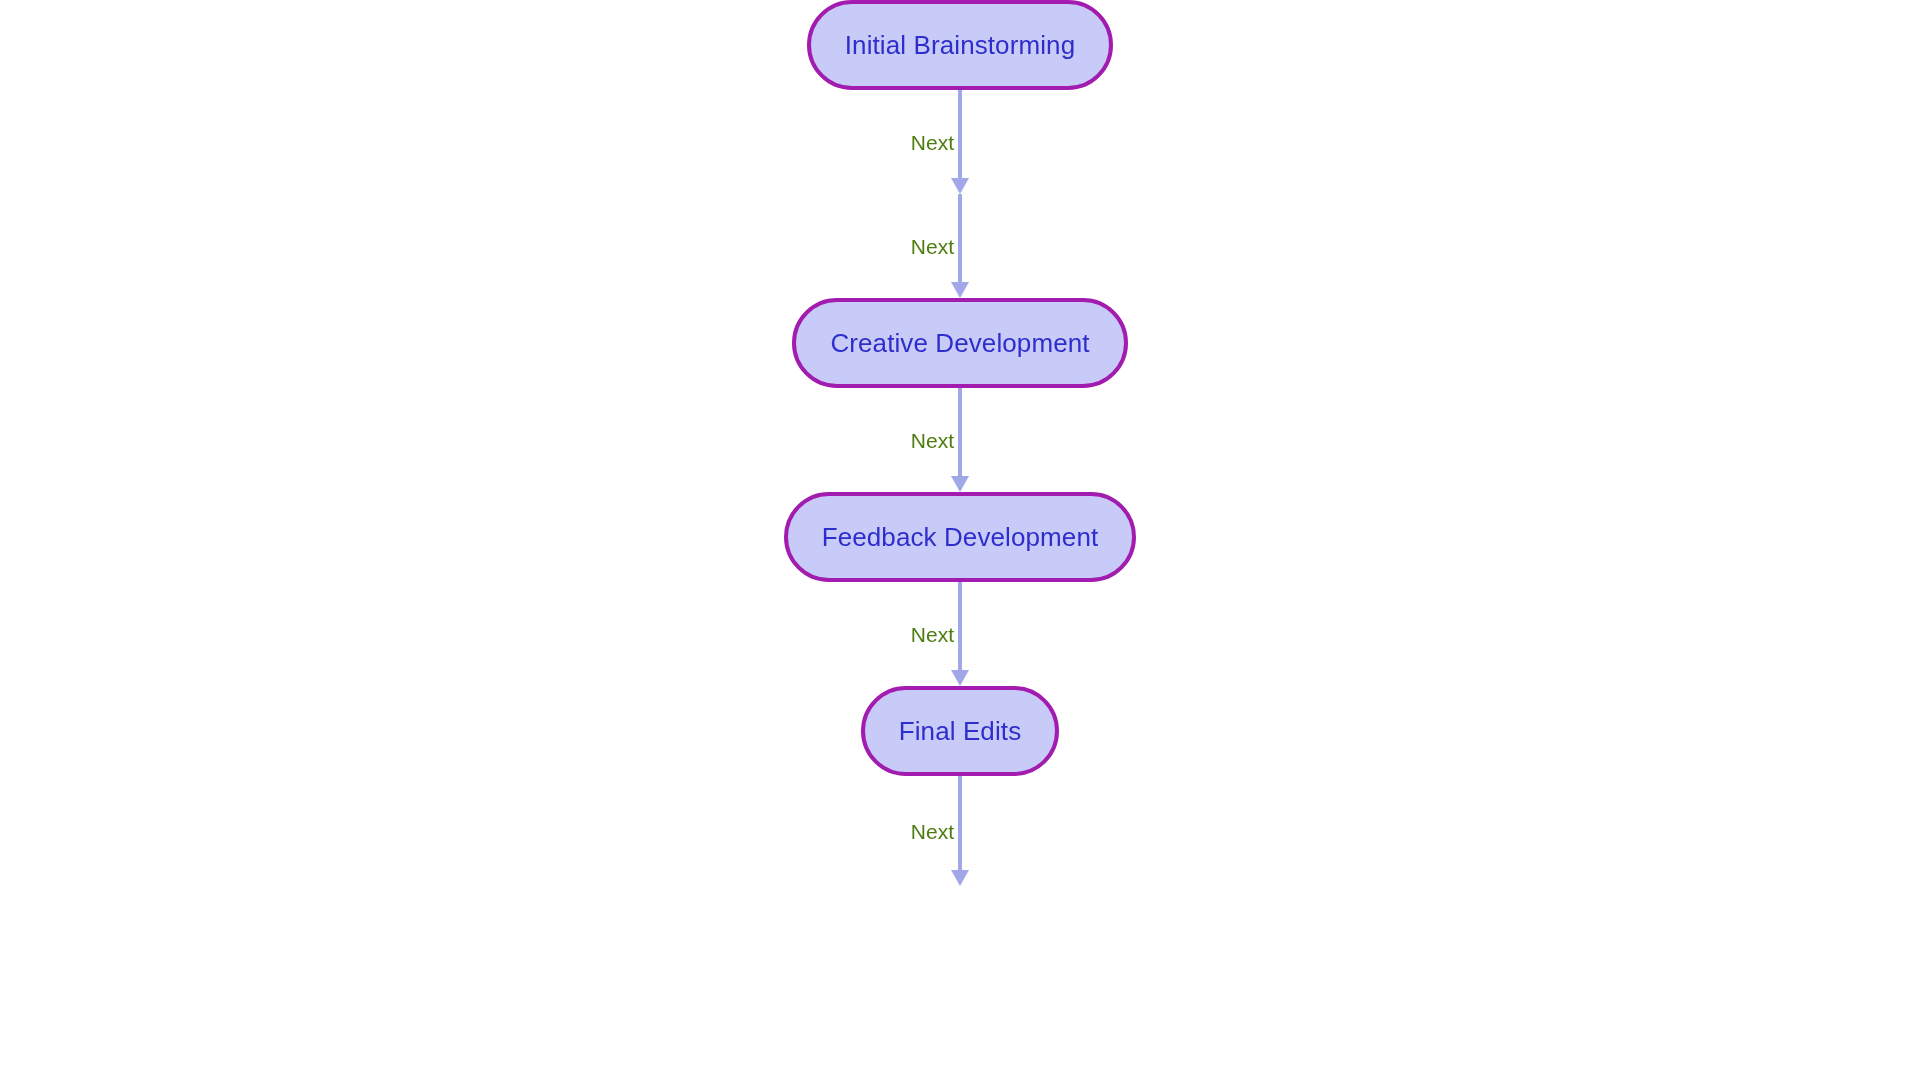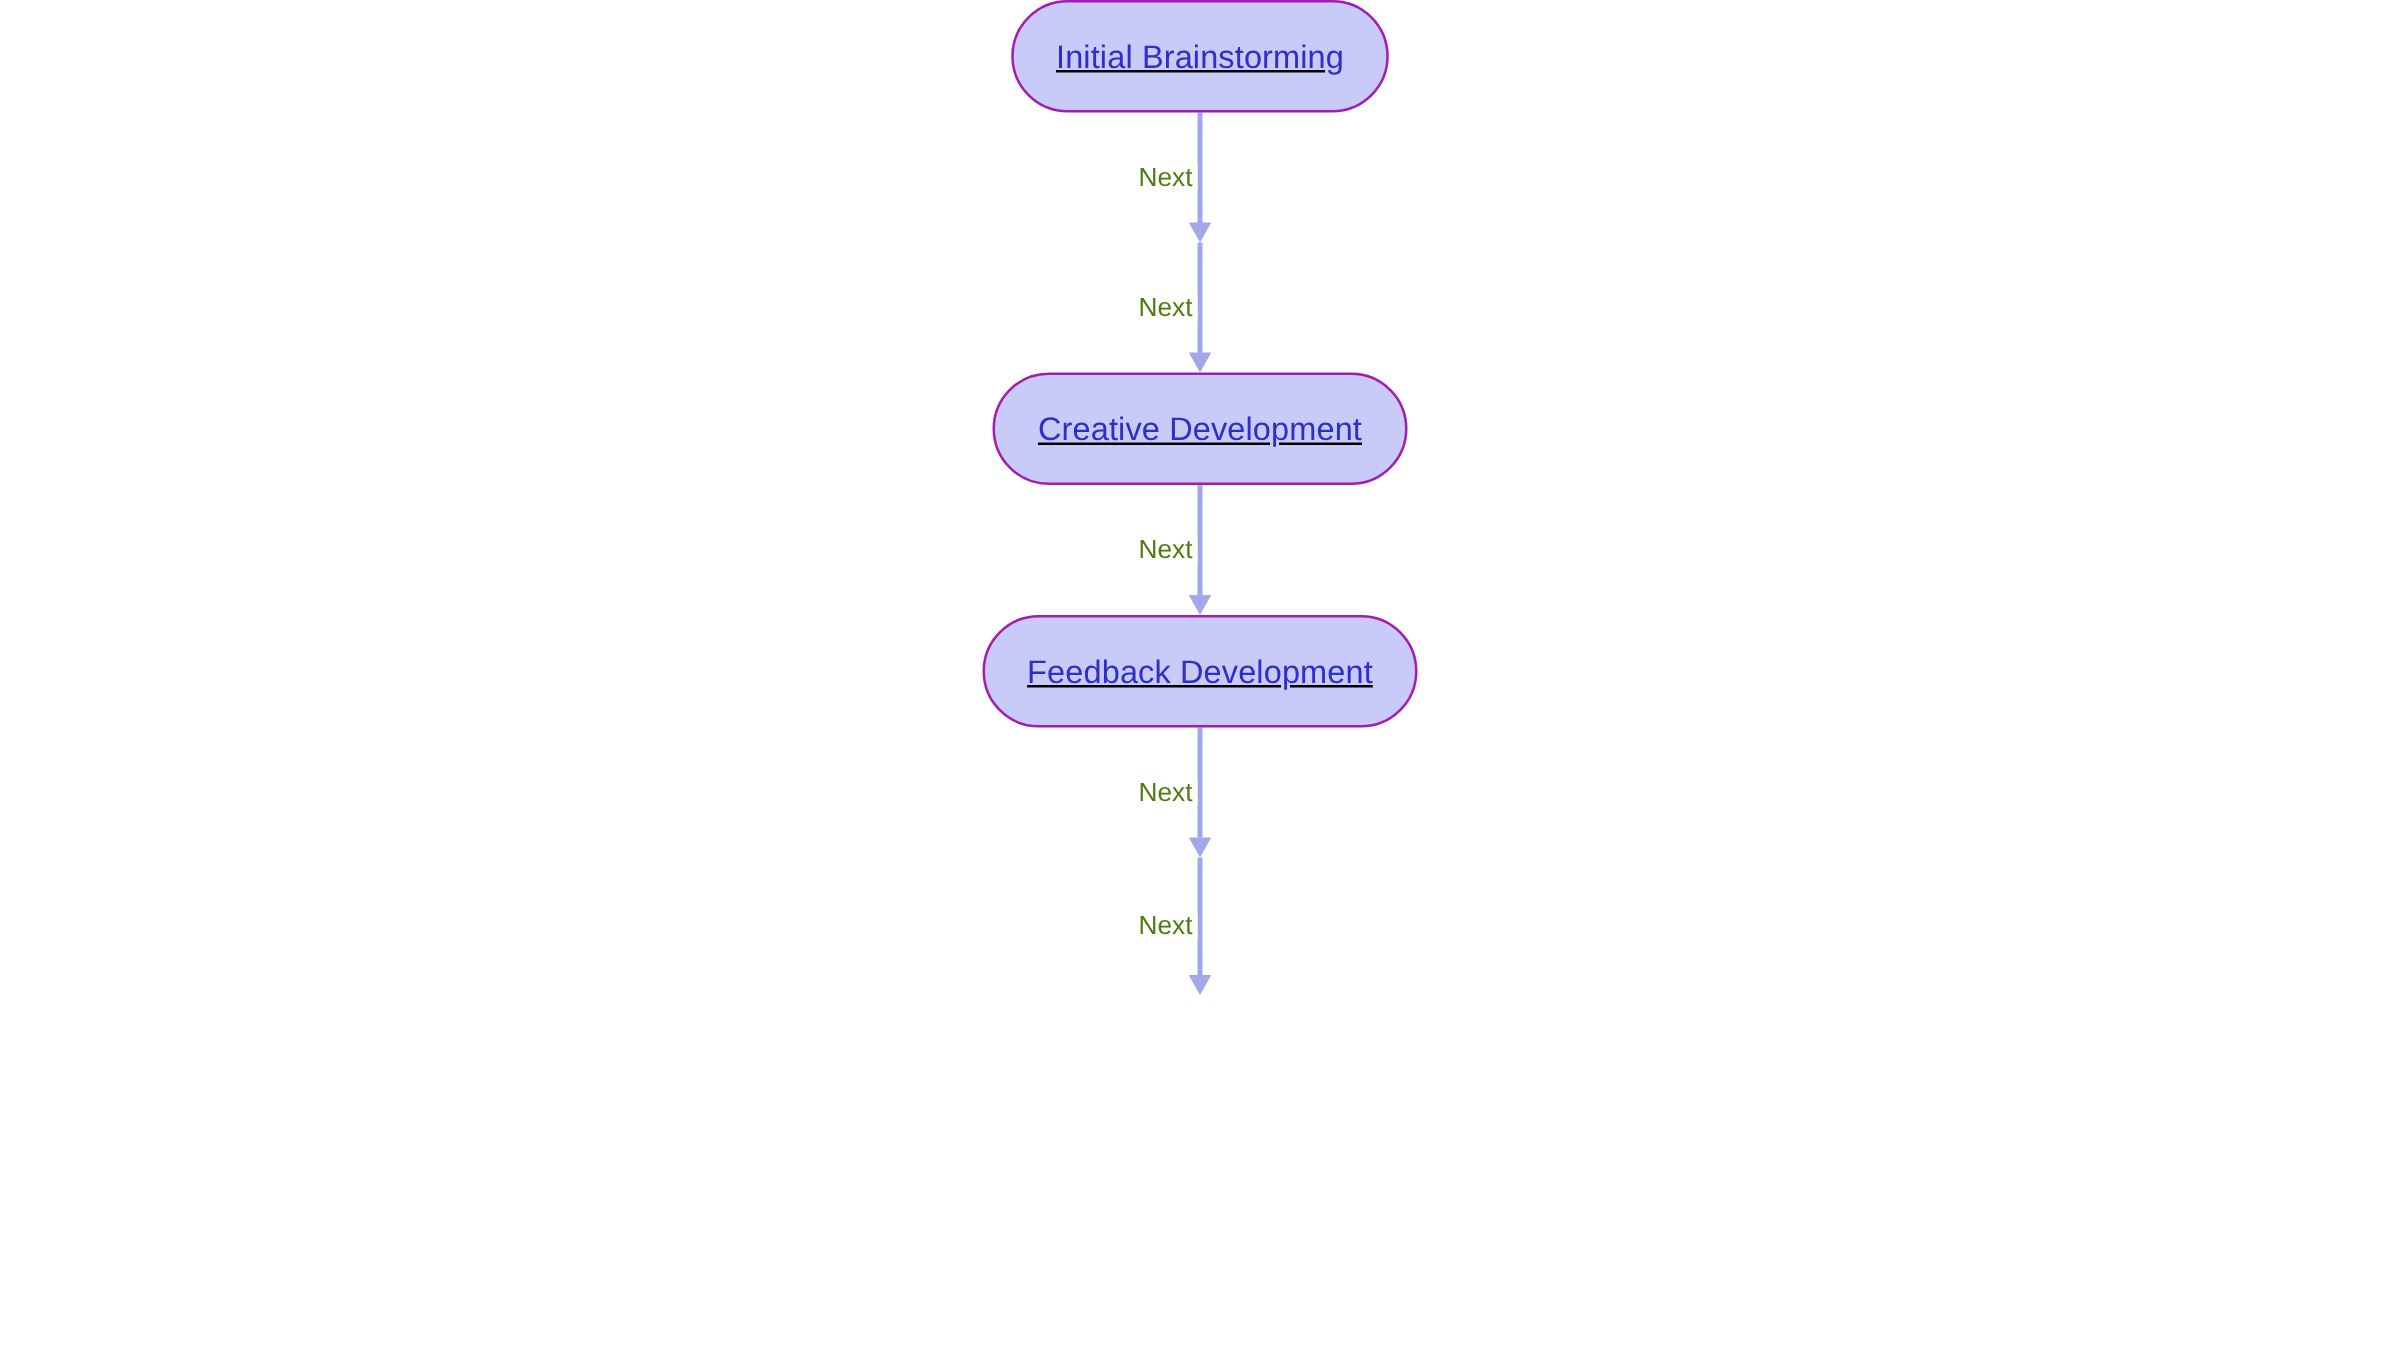--- a/index.html
+++ b/index.html
@@ -31,29 +31,28 @@
     display: flex;
     flex-direction: column;
     align-items: center;
   }
 
   
   .node {
     position: relative;
     height: 90px;
     box-sizing: border-box;
-    border: 2px solid #a21caf;
+    border: 4px solid #a21caf;
     border-radius: 45px;
     background: #c8cbf8;
     display: flex;
     align-items: center;
     justify-content: flex-end;
     padding: 0 34px;
     z-index: 2;
-    text-decoration: underline;
   }
   .node-label {
     font-size: 26px;
     line-height: 1;
     color: #2e2ecc;
     white-space: nowrap;
     letter-spacing: 0.1px;
   }
 
   
@@ -142,20 +141,23 @@
     <div class="node">
       <span class="node-label">Feedback Development</span>
     </div>
 
     <div class="edge edge-tall">
       <div class="edge-line"></div>
       <div class="edge-arrow"></div>
       <span class="edge-label">Next</span>
     </div>
 
+    <div class="node">
+      <span class="node-label">Final Edits</span>
+    </div>
 
     <div class="edge edge-last">
       <div class="edge-line"></div>
       <div class="edge-arrow"></div>
       <span class="edge-label">Next</span>
     </div>
 
 
   </div>
 </div>

